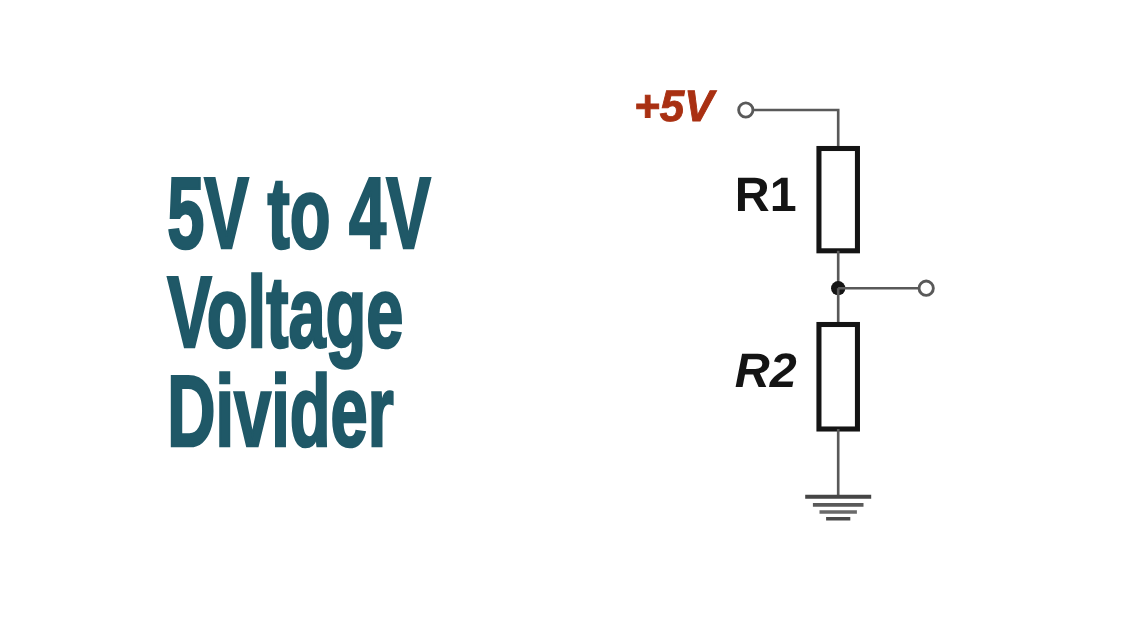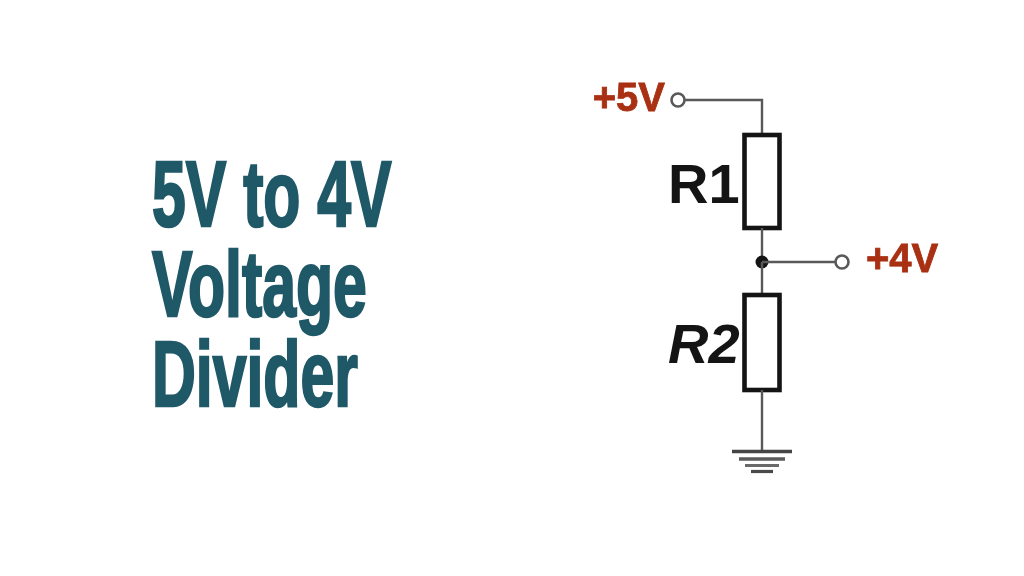--- a/index.html
+++ b/index.html
@@ -35,25 +35,25 @@
     position: absolute;
     font-weight: bold;
     white-space: nowrap;
     line-height: 1;
   }
   .v-label {
     color: #a93012;
     font-size: 40px;
     -webkit-text-stroke: 0.8px #a93012;
   }
-  .v-label-in  { left: 560px; top: 77px; width: 105px; text-align: right; }
+  .v-label-in  { left: 560px; top: 77px; width: 105px; text-align: center; font-style: italic; }
   .v-label-out { left: 866px; top: 238px; }
   .r-label {
     color: #141414;
-    font-size: 56px;
+    font-size: 44px;
   }
   .r-label-1 { left: 668px; top: 156px; }
   .r-label-2 { left: 668px; top: 316px; font-style: italic; }
 </style>
 </head>
 <body>
 
 <div class="canvas">
 
   <div class="title-block">
@@ -89,17 +89,16 @@
       <line x1="739" y1="459" x2="785" y2="459" stroke="#5a5a5a" stroke-width="3.4"></line>
       <line x1="745" y1="465.5" x2="779" y2="465.5" stroke="#6a6a6a" stroke-width="3.2"></line>
       <line x1="751" y1="471.5" x2="773" y2="471.5" stroke="#4a4a4a" stroke-width="3.2"></line>
     </g>
   </svg>
 
   <div class="label v-label v-label-in">+5V</div>
 
   <div class="label r-label r-label-1">R1</div>
 
-  <div class="label v-label v-label-out">+4V</div>
 
   <div class="label r-label r-label-2">R2</div>
 
 </div>
 
 </body></html>

